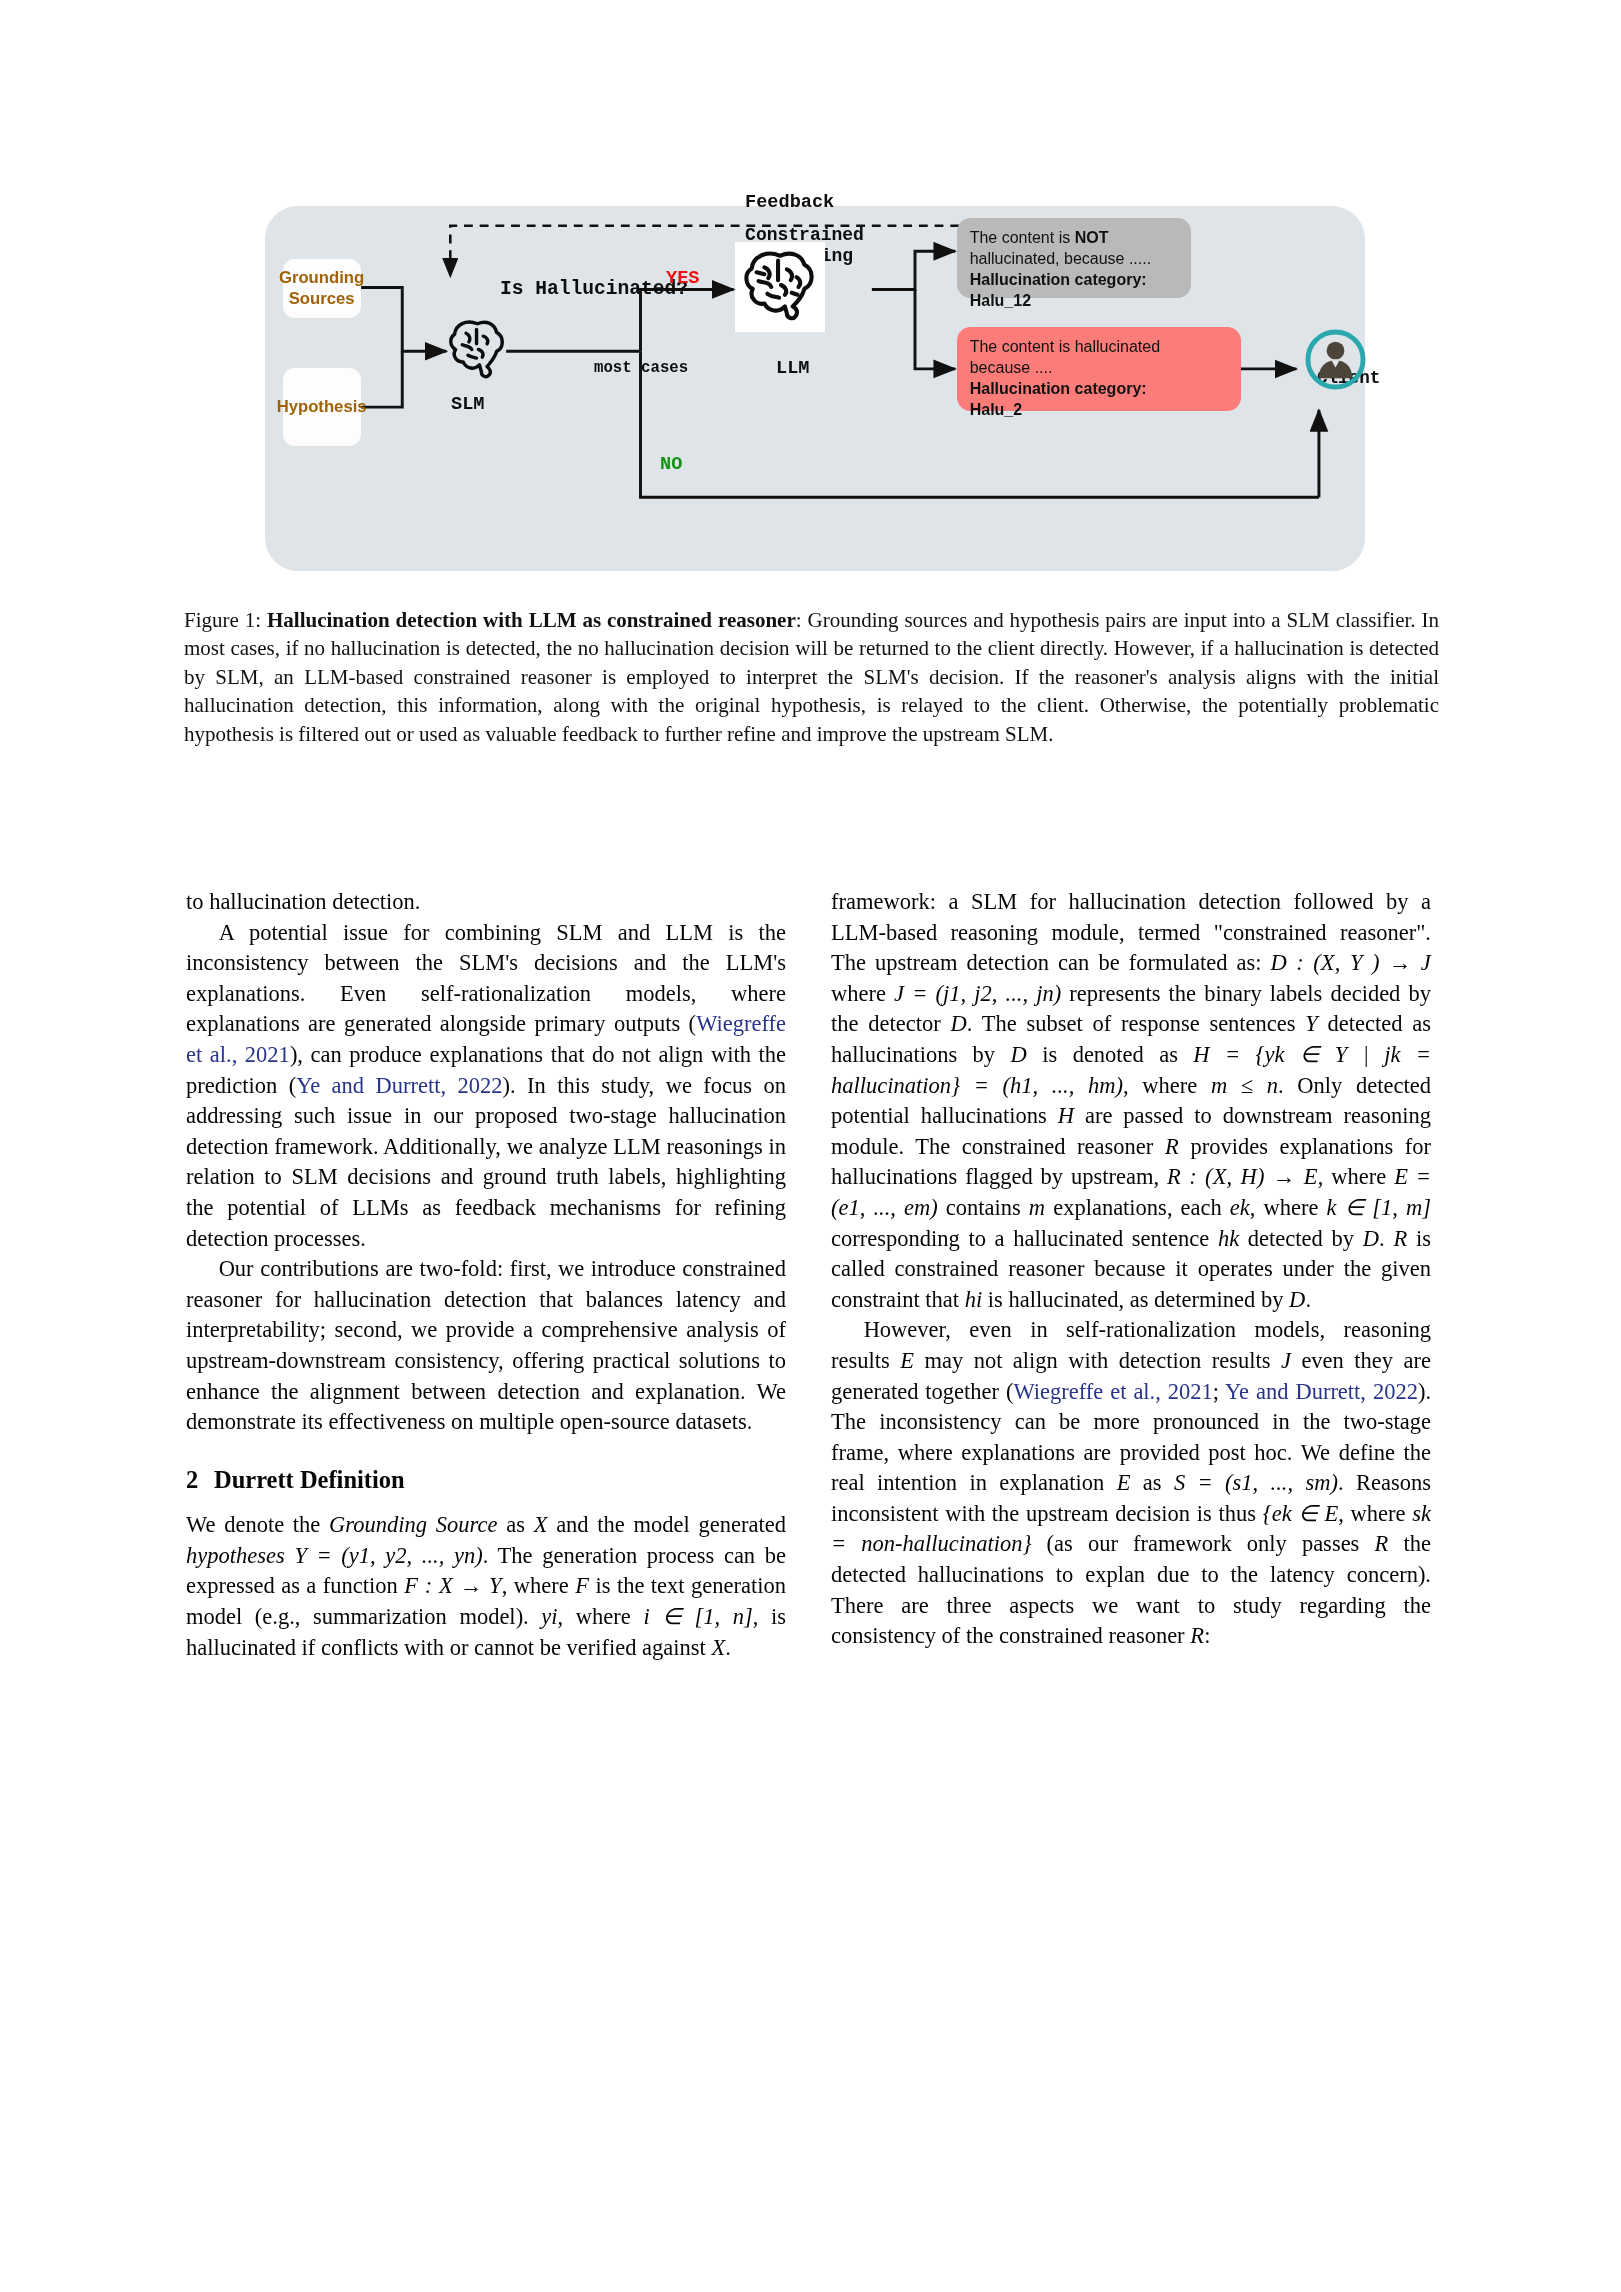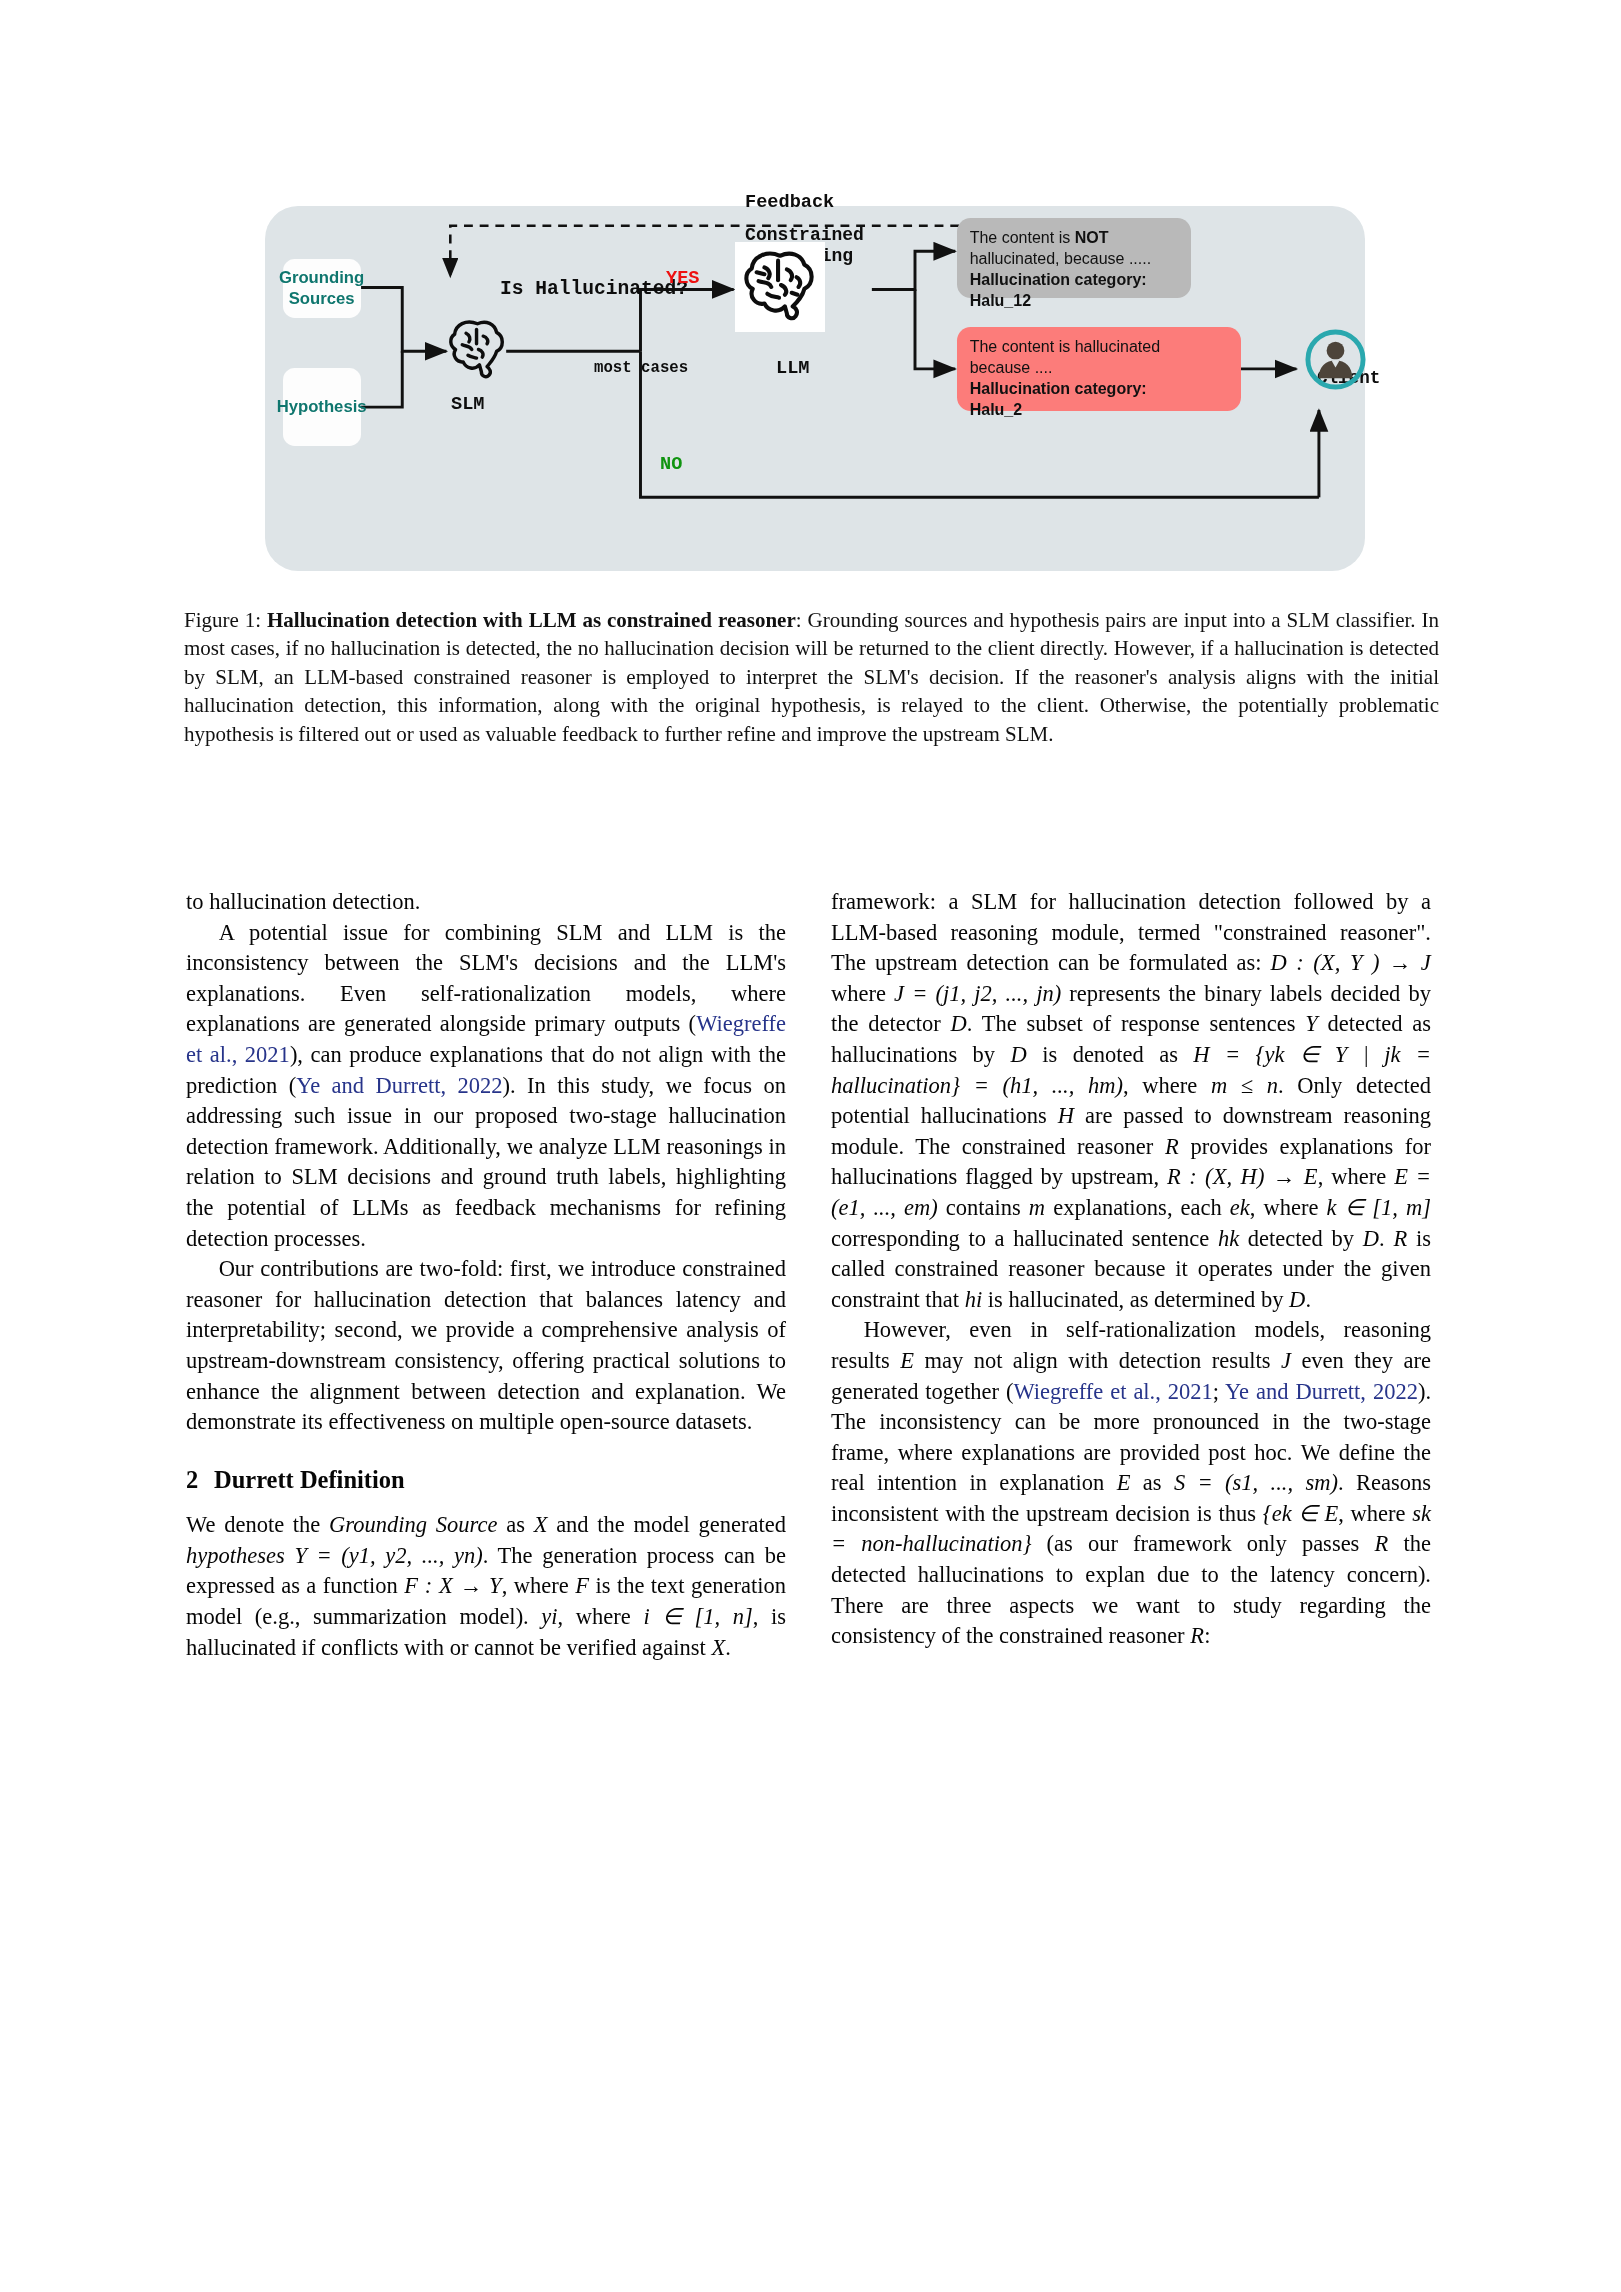--- a/index.html
+++ b/index.html
@@ -43,21 +43,21 @@
     background: #fdfdfd;
     border-radius: 11.8px;
     display: flex;
     align-items: center;
     justify-content: center;
     text-align: center;
     font-family: "Liberation Sans", sans-serif;
     font-weight: bold;
     font-size: 16.7px;
     line-height: 1.25;
-    color: #0f766e;
+    color: #a16207;
   }
   .msg-box {
     position: absolute;
     border-radius: 13.7px;
     font-family: "Liberation Sans", sans-serif;
     font-size: 16px;
     line-height: 1.32;
     color: #111;
     padding: 8.8px 11.8px 9.8px 12.7px;
     box-sizing: border-box;

